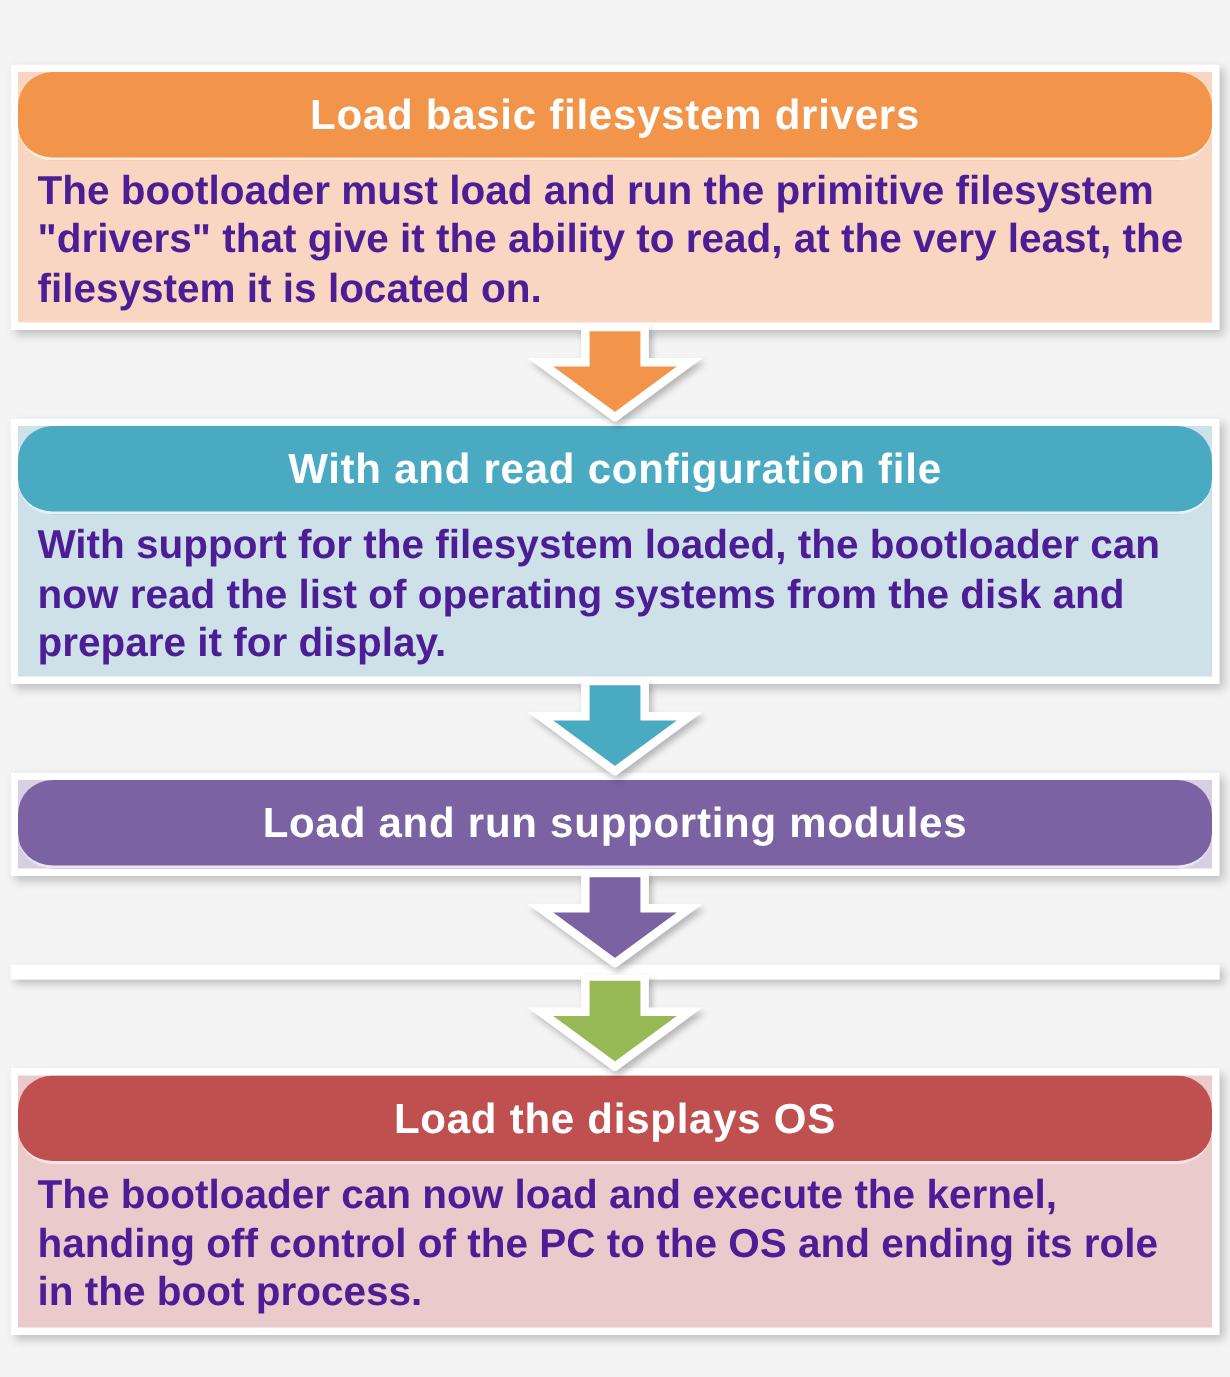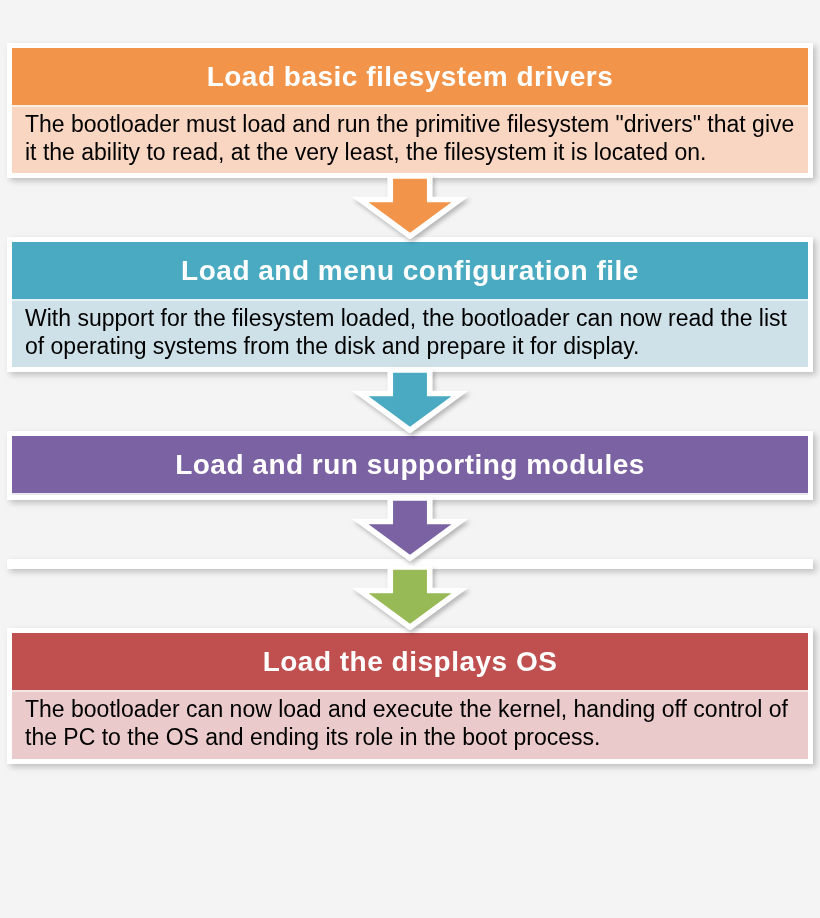--- a/index.html
+++ b/index.html
@@ -26,34 +26,36 @@
     position: relative;
     z-index: 1;
   }
   .card-header {
     background: var(--hdr, #888);
     height: 57px;
     display: flex;
     align-items: center;
     justify-content: center;
     border-bottom: 2px solid rgba(255,255,255,0.85);
+    border-radius: 23px;
   }
   .card-title {
     margin: 0;
     color: #ffffff;
     font-size: 28px;
     font-weight: bold;
     letter-spacing: 0.5px;
     white-space: nowrap;
   }
   .card-body {
     padding: 4px 13px 7px;
-    font-size: 23px;
+    font-size: 27px;
     line-height: 1.2;
-    color: #000000;
+    color: #4c1d95;
+    font-weight: bold;
   }
   .arrow {
     display: block;
     margin: -3px auto -2px;
     position: relative;
     z-index: 2;
     filter: drop-shadow(2px 3px 2px rgba(0,0,0,0.25));
   }
 </style>
 </head>
@@ -67,21 +69,21 @@
     </header>
     <div class="card-body">The bootloader must load and run the primitive filesystem "drivers" that give it the ability to read, at the very least, the filesystem it is located on.</div>
   </section>
 
   <svg class="arrow" width="118" height="64" viewBox="0 0 124 68" aria-hidden="true">
     <polygon points="41,1 83,1 83,26 115,26 62,65 9,26 41,26" fill="#f2944a" stroke="#ffffff" stroke-width="6" stroke-linejoin="miter"></polygon>
   </svg>
 
   <section class="card" style="--hdr: #49aac2; --bod: #cee1e9;">
     <header class="card-header">
-      <h2 class="card-title">Load and menu configuration file</h2>
+      <h2 class="card-title">With and read configuration file</h2>
     </header>
     <div class="card-body">With support for the filesystem loaded, the bootloader can now read the list of operating systems from the disk and prepare it for display.</div>
   </section>
 
   <svg class="arrow" width="118" height="64" viewBox="0 0 124 68" aria-hidden="true">
     <polygon points="41,1 83,1 83,26 115,26 62,65 9,26 41,26" fill="#49aac2" stroke="#ffffff" stroke-width="6" stroke-linejoin="miter"></polygon>
   </svg>
 
   <section class="card" style="--hdr: #7a62a3; --bod: #d8cfe5;">
     <header class="card-header">

